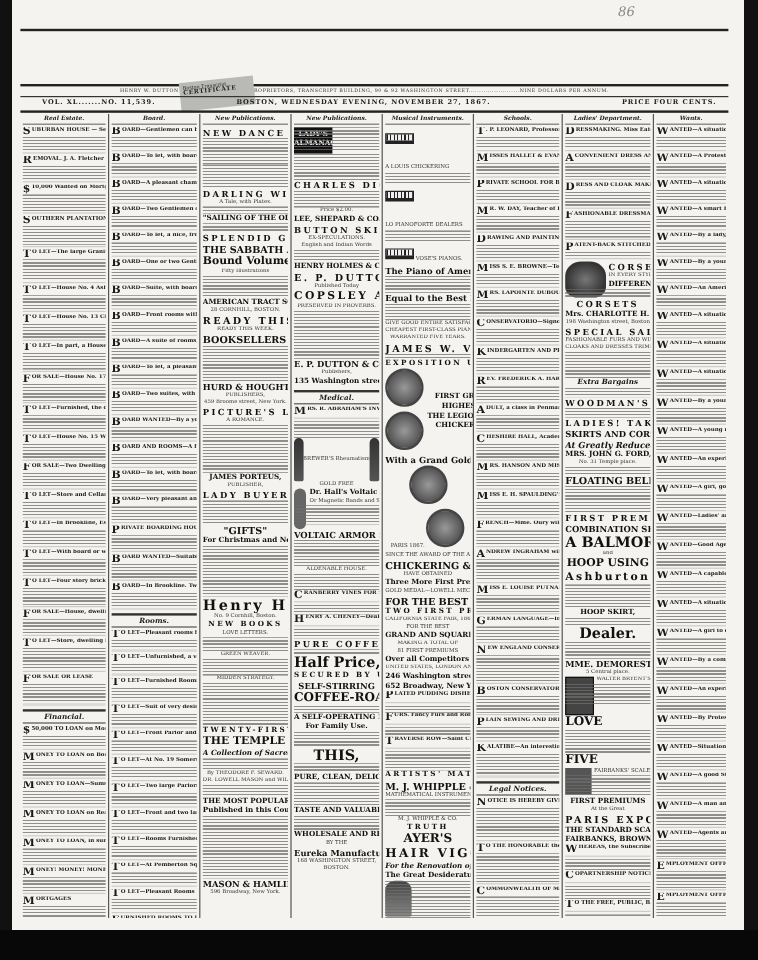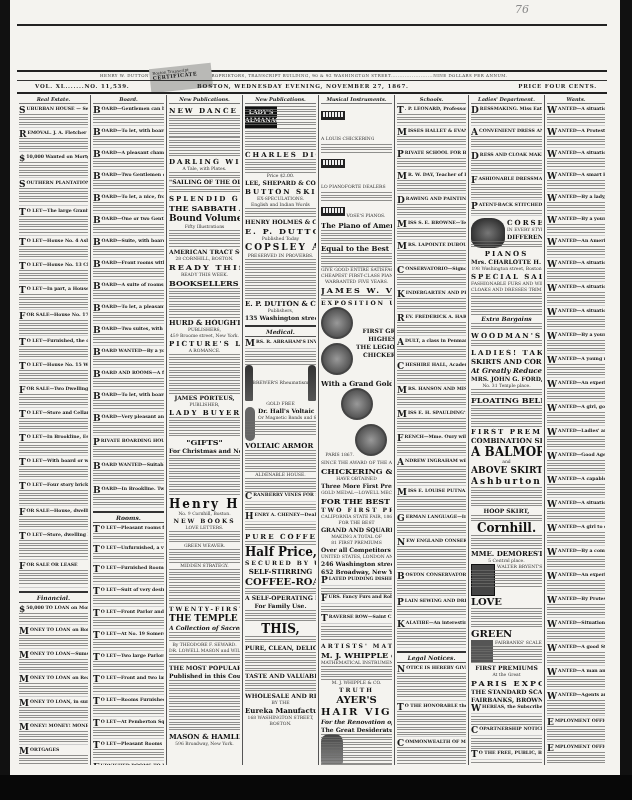--- a/index.html
+++ b/index.html
@@ -96,21 +96,21 @@
   .clear { clear:both; }
 </style>
 </head>
 <body>
 
 <div class="left-band"></div>
 <div class="right-band"></div>
 <div class="bottom-band"></div>
 
 <div class="page">
-  <span class="handwritten">76</span>
+  <span class="handwritten">86</span>
 
   <div class="rule-thick" style="top:24px"></div>
   <div class="rule-thick" style="top:70px"></div>
 
   <div class="publine">HENRY W. DUTTON &amp; SON, EDITORS AND PROPRIETORS, TRANSCRIPT BUILDING, 90 &amp; 92 WASHINGTON STREET........................NINE DOLLARS PER ANNUM.</div>
   <div class="stamp">
     <span>Boston Transcript</span>
     <b>CERTIFICATE</b>
   </div>
 
@@ -686,21 +686,21 @@
           <div class="lead"><span class="cap">P</span><span>ATENT-BACK STITCHED and WOVEN</span></div>
           <div class="filler" style="--h: 4px;"></div>
         </div>
         <div>
           <span class="corset"></span>
           <div class="big b7 spaced">CORSETS,</div>
           <div class="small">IN EVERY STYLE OF</div>
           <div class="big b6">DIFFERENT VARIETIES,</div>
           <div class="filler" style="--h: 8px;"></div>
           <div class="clear"></div>
-          <div class="big b7 spaced">PIANOS</div>
+          <div class="big b7 spaced">CORSETS</div>
           <div class="big b6">Mrs. CHARLOTTE H. ADAMS,</div>
           <div class="small">198 Washington street, Boston</div>
         </div>
         <div class="big b7 spaced">SPECIAL SALE OF</div>
         <div class="small">FASHIONABLE FURS AND WINTER</div>
         <div class="small">CLOAKS AND DRESSES TRIMMINGS.</div>
         <div class="filler" style="--h: 22px;"></div>
         <div class="big b6 italic">Extra Bargains</div>
         <div class="filler" style="--h: 8px;"></div>
         <div class="big b7 spaced">WOODMAN'S</div>
@@ -710,38 +710,38 @@
         <div class="big b7 italic">At Greatly Reduced Prices.</div>
         <div class="big b6">MRS. JOHN G. FORD,</div>
         <div class="small">No. 31 Temple place.</div>
         <div class="filler" style="--h: 6px;"></div>
         <div class="big b8">FLOATING BELL SKIRT,</div>
         <div class="filler" style="--h: 22px;"></div>
         <div class="big b7 spaced">FIRST PREMIUM</div>
         <div class="big b7">COMBINATION SKIRT.</div>
         <div class="big b12">A BALMORAL</div>
         <div class="small">and</div>
-        <div class="big b9">ABOVE SKIRT</div>
+        <div class="big b9">HOOP USING</div>
         <div class="big b9 spaced">Ashburton.</div>
         <div class="filler" style="--h: 20px;"></div>
         <div class="big b6">HOOP SKIRT,</div>
         <div class="filler" style="--h: 6px;"></div>
-        <div class="big b12">Cornhill.</div>
+        <div class="big b12">Dealer.</div>
         <div class="filler" style="--h: 14px;"></div>
         <div class="big b7">MME. DEMOREST,</div>
         <div class="small">5 Central place.</div>
         <div>
           <span class="stove"></span>
           <div class="small">WALTER BRYENT'S PATENT FURNACE.</div>
           <div class="filler" style="--h: 18px;"></div>
           <div class="clear"></div>
         </div>
         <div class="big b10" style="text-align: left;">LOVE</div>
         <div class="filler" style="--h: 20px;"></div>
-        <div class="big b10" style="text-align: left;">GREEN</div>
+        <div class="big b10" style="text-align: left;">FIVE</div>
         <div>
           <span class="scale"></span>
           <div class="small">FAIRBANKS' SCALES</div>
           <div class="filler" style="--h: 18px;"></div>
           <div class="clear"></div>
         </div>
         <div class="big b6">FIRST PREMIUMS</div>
         <div class="small">At the Great</div>
         <div class="big b8 spaced">PARIS EXPOSITION,</div>
         <div class="big b6">THE STANDARD SCALES.</div>

